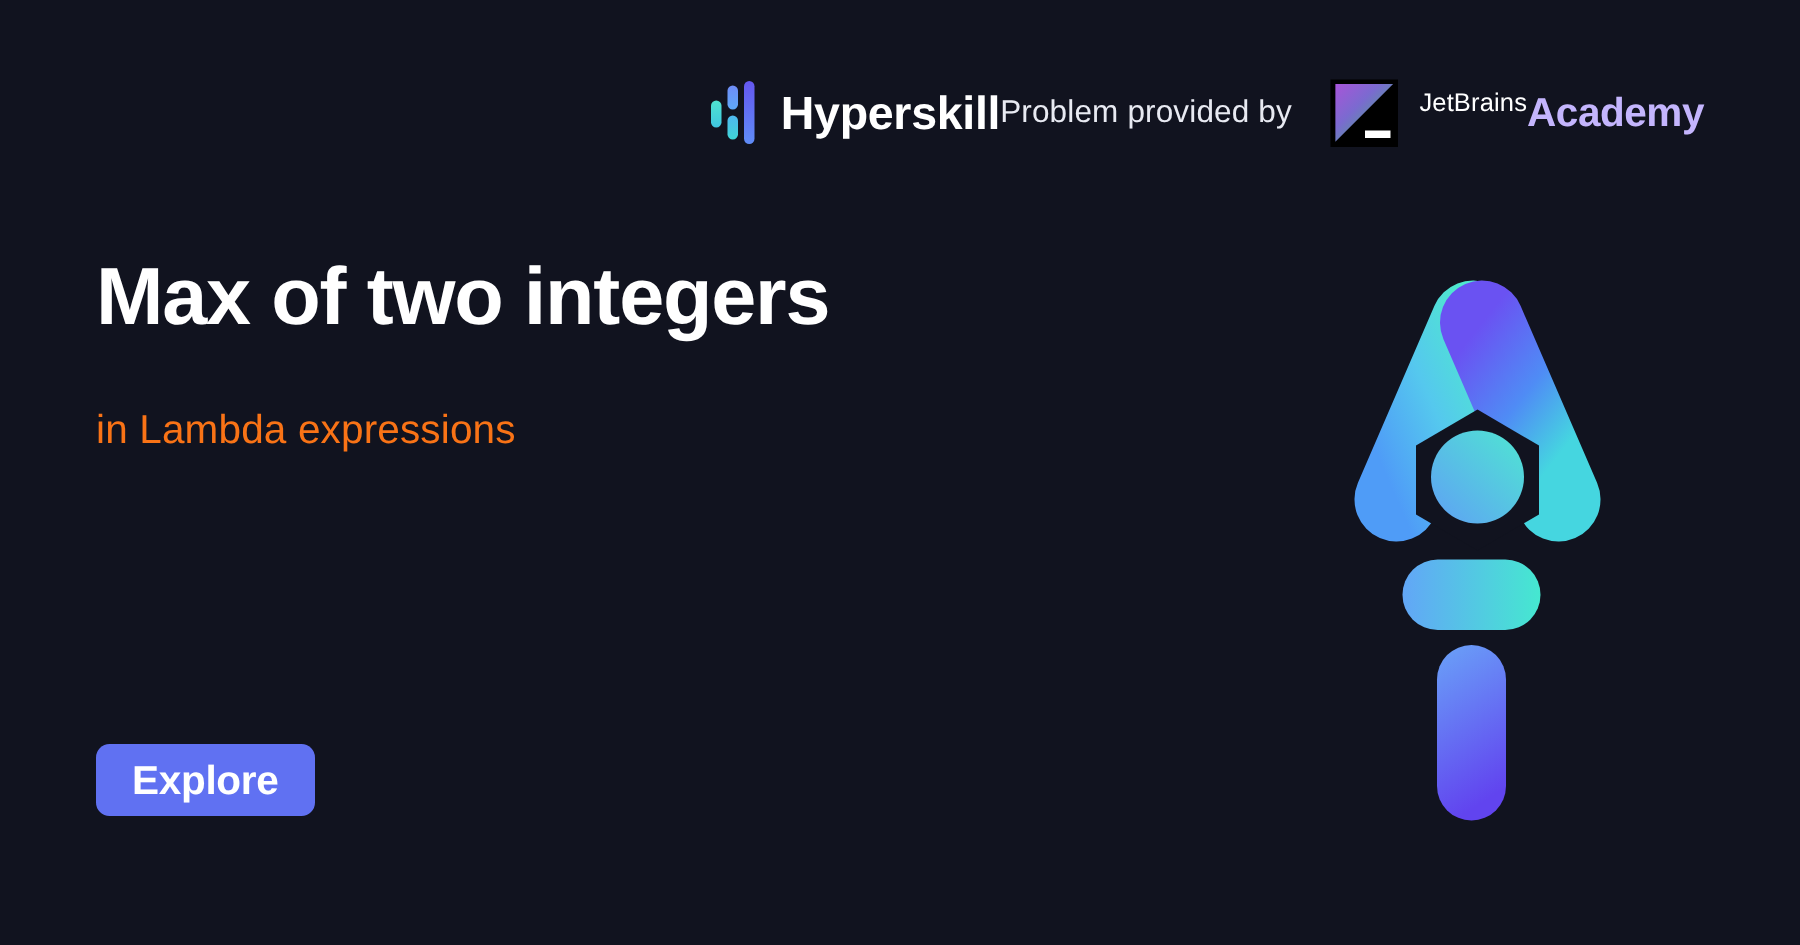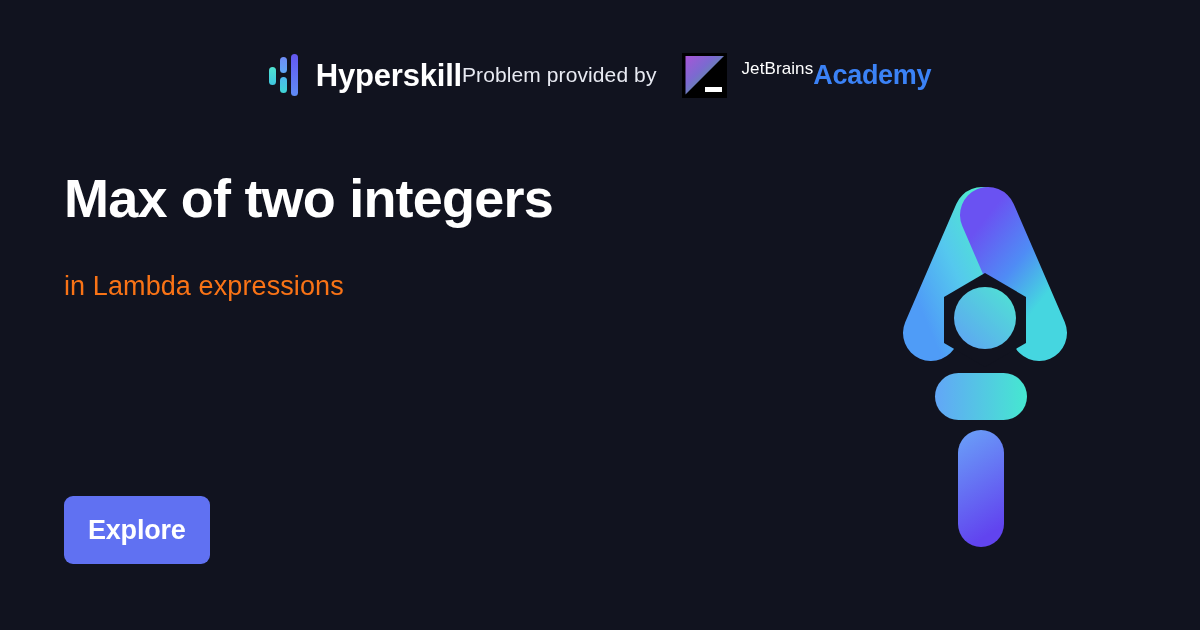--- a/index.html
+++ b/index.html
@@ -26,21 +26,21 @@
   }
 
   
   .header {
     position:absolute;
     top:0; left:0;
     width:1200px;
     height:150px;
     display:flex;
     align-items:center;
-    justify-content:center;
+    justify-content:flex-end;
     padding:0 64px 0 64px;
   }
 
   
   .brand {
     display:flex;
     align-items:center;
     gap:17px;
     height:48px;
   }
@@ -127,21 +127,21 @@
 
   .jb-text { display:flex; justify-content:center; }
   .jb-top {
     color:#ffffff;
     font-size:17px;
     font-weight:400;
     line-height:1.05;
     letter-spacing:0.1px;
   }
   .jb-bottom {
-    color:#3b82f6;
+    color:#c4b5fd;
     font-size:27px;
     font-weight:700;
     line-height:1.05;
     letter-spacing:-0.3px;
     margin-top:1px;
   }
 
   
   .content {
     position:absolute;
@@ -169,21 +169,21 @@
 
   
   .cta {
     position:absolute;
     left:64px;
     top:496px;
     display:inline-flex;
     align-items:center;
     justify-content:center;
     min-width:141px;
-    height:68px;
+    height:48px;
     padding:0 24px;
     background:#6071f2;
     border:none;
     border-radius:9px;
     color:#ffffff;
     font-family:"Liberation Sans", sans-serif;
     font-size:27px;
     font-weight:700;
     letter-spacing:-0.2px;
     cursor:pointer;

